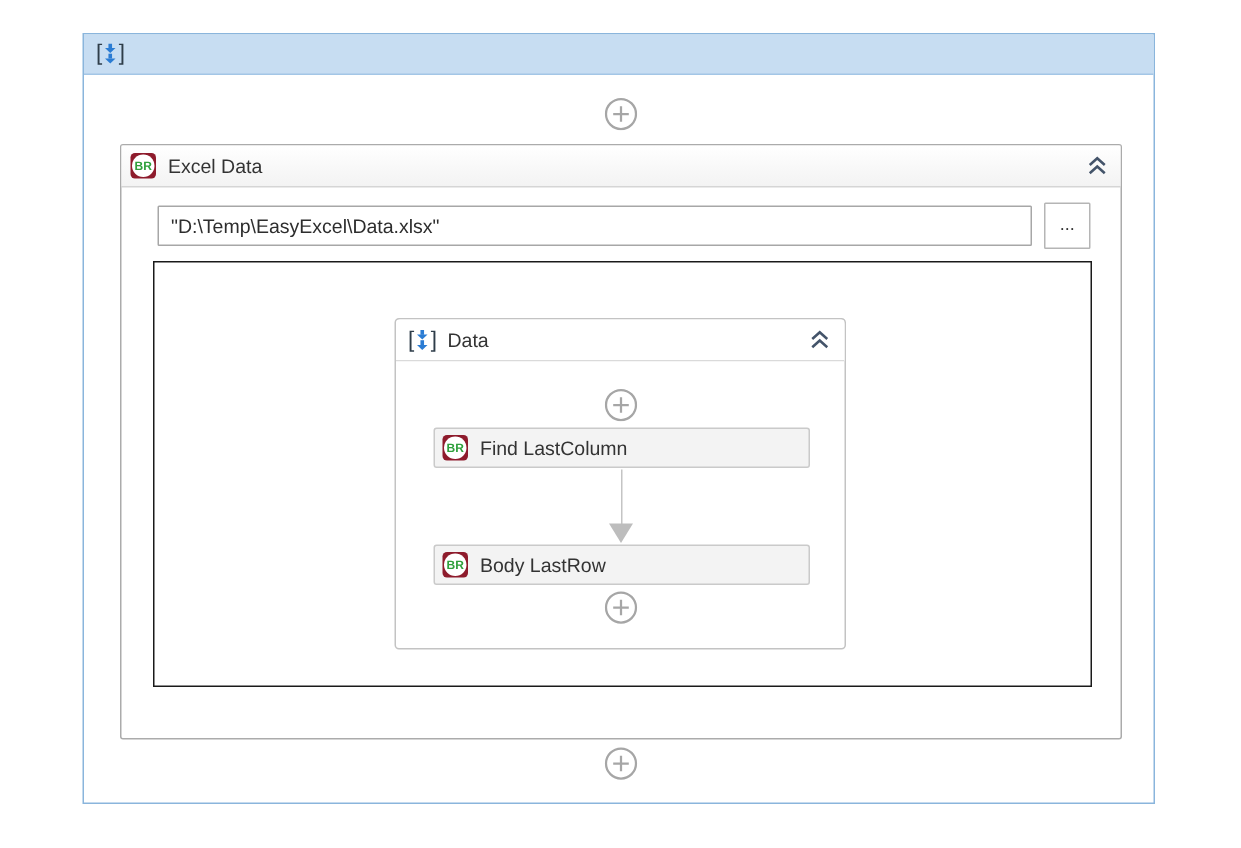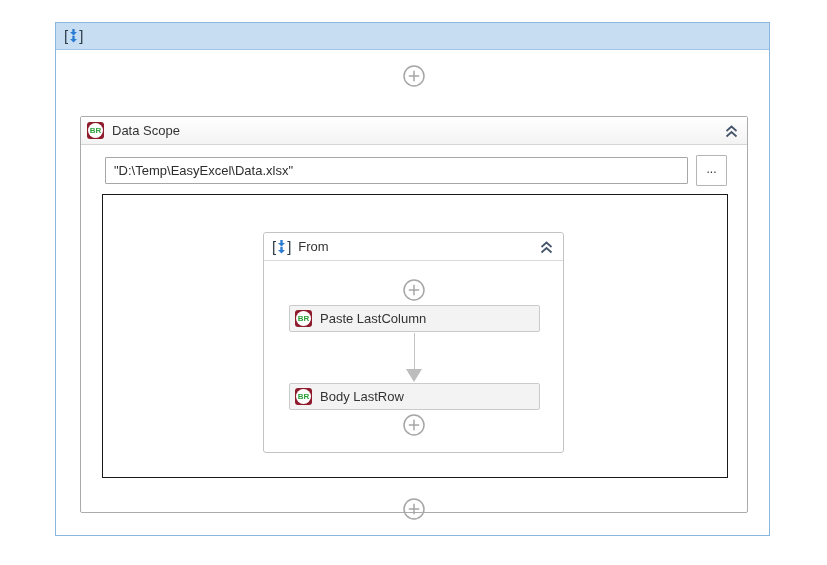--- a/index.html
+++ b/index.html
@@ -24,21 +24,21 @@
   
   .seq-icon{display:flex;align-items:center;gap:1px;height:16px;}
   .seq-bracket{font-size:15px;line-height:14px;color:#2e3d49;font-weight:400;}
 
   
   .plus-btn{position:absolute;width:22px;height:22px;cursor:pointer;}
 
   
   .scope-box{
     position:absolute;left:24px;top:73px;width:668px;height:397px;
-    border:1px solid #ababab;border-radius:2px;background:#ffffff;box-sizing:border-box;margin-top:20px;
+    border:1px solid #ababab;border-radius:2px;background:#ffffff;box-sizing:border-box;
   }
   .scope-header{
     height:27px;background:linear-gradient(#ffffff,#f3f3f3);
     border-bottom:1px solid #d5d5d5;display:flex;align-items:center;
     padding:0 8px 0 6px;gap:8px;
   }
   .scope-header .title{font-size:13px;color:#333333;flex:1;}
 
   
   .br-badge{
@@ -133,21 +133,21 @@
       </svg>
     </div>
 
     <div class="scope-box">
 
       <div class="scope-header">
         <span class="br-badge">
           <span class="disc"></span>
           <span class="letters">BR</span>
         </span>
-        <span class="title">Data Scope</span>
+        <span class="title">Excel Data</span>
         <span class="collapse-btn">
           <svg width="15" height="13" viewBox="0 0 15 13">
             <polyline points="2.5,6 7.5,1.5 12.5,6" fill="none" stroke="#44546a" stroke-width="1.7"></polyline>
             <polyline points="2.5,11.5 7.5,7 12.5,11.5" fill="none" stroke="#44546a" stroke-width="1.7"></polyline>
           </svg>
         </span>
       </div>
 
       <input class="path-input" readonly="" value="&quot;D:\Temp\EasyExcel\Data.xlsx&quot;" style="">
 
@@ -161,21 +161,21 @@
             <span class="seq-icon">
               <span class="seq-bracket">[</span>
               <svg width="9" height="14" viewBox="0 0 9 14">
                 <rect x="3.3" y="0" width="2.4" height="3.2" fill="#2b7cd3"></rect>
                 <polygon points="1,3 8,3 4.5,6.4" fill="#2b7cd3"></polygon>
                 <rect x="3.3" y="6.8" width="2.4" height="3.2" fill="#2b7cd3"></rect>
                 <polygon points="1,10 8,10 4.5,13.4" fill="#2b7cd3"></polygon>
               </svg>
               <span class="seq-bracket">]</span>
             </span>
-            <span class="title">From</span>
+            <span class="title">Data</span>
             <span class="collapse-btn">
               <svg width="15" height="13" viewBox="0 0 15 13">
                 <polyline points="2.5,6 7.5,1.5 12.5,6" fill="none" stroke="#44546a" stroke-width="1.7"></polyline>
                 <polyline points="2.5,11.5 7.5,7 12.5,11.5" fill="none" stroke="#44546a" stroke-width="1.7"></polyline>
               </svg>
             </span>
           </div>
 
           <div class="plus-btn" style="left:139px;top:46px;">
             <svg width="22" height="22" viewBox="0 0 22 22">
@@ -183,21 +183,21 @@
               <line x1="11" y1="5.8" x2="11" y2="16.2" stroke="#a6a6a6" stroke-width="1.5"></line>
               <line x1="5.8" y1="11" x2="16.2" y2="11" stroke="#a6a6a6" stroke-width="1.5"></line>
             </svg>
           </div>
 
           <div class="activity-item" style="top:72px;">
             <span class="br-badge">
               <span class="disc"></span>
               <span class="letters">BR</span>
             </span>
-            <span class="label">Paste LastColumn</span>
+            <span class="label">Find LastColumn</span>
           </div>
 
           <div class="conn-line"></div>
           <div class="conn-head"></div>
 
           <div class="activity-item" style="top:150px;">
             <span class="br-badge">
               <span class="disc"></span>
               <span class="letters">BR</span>
             </span>

